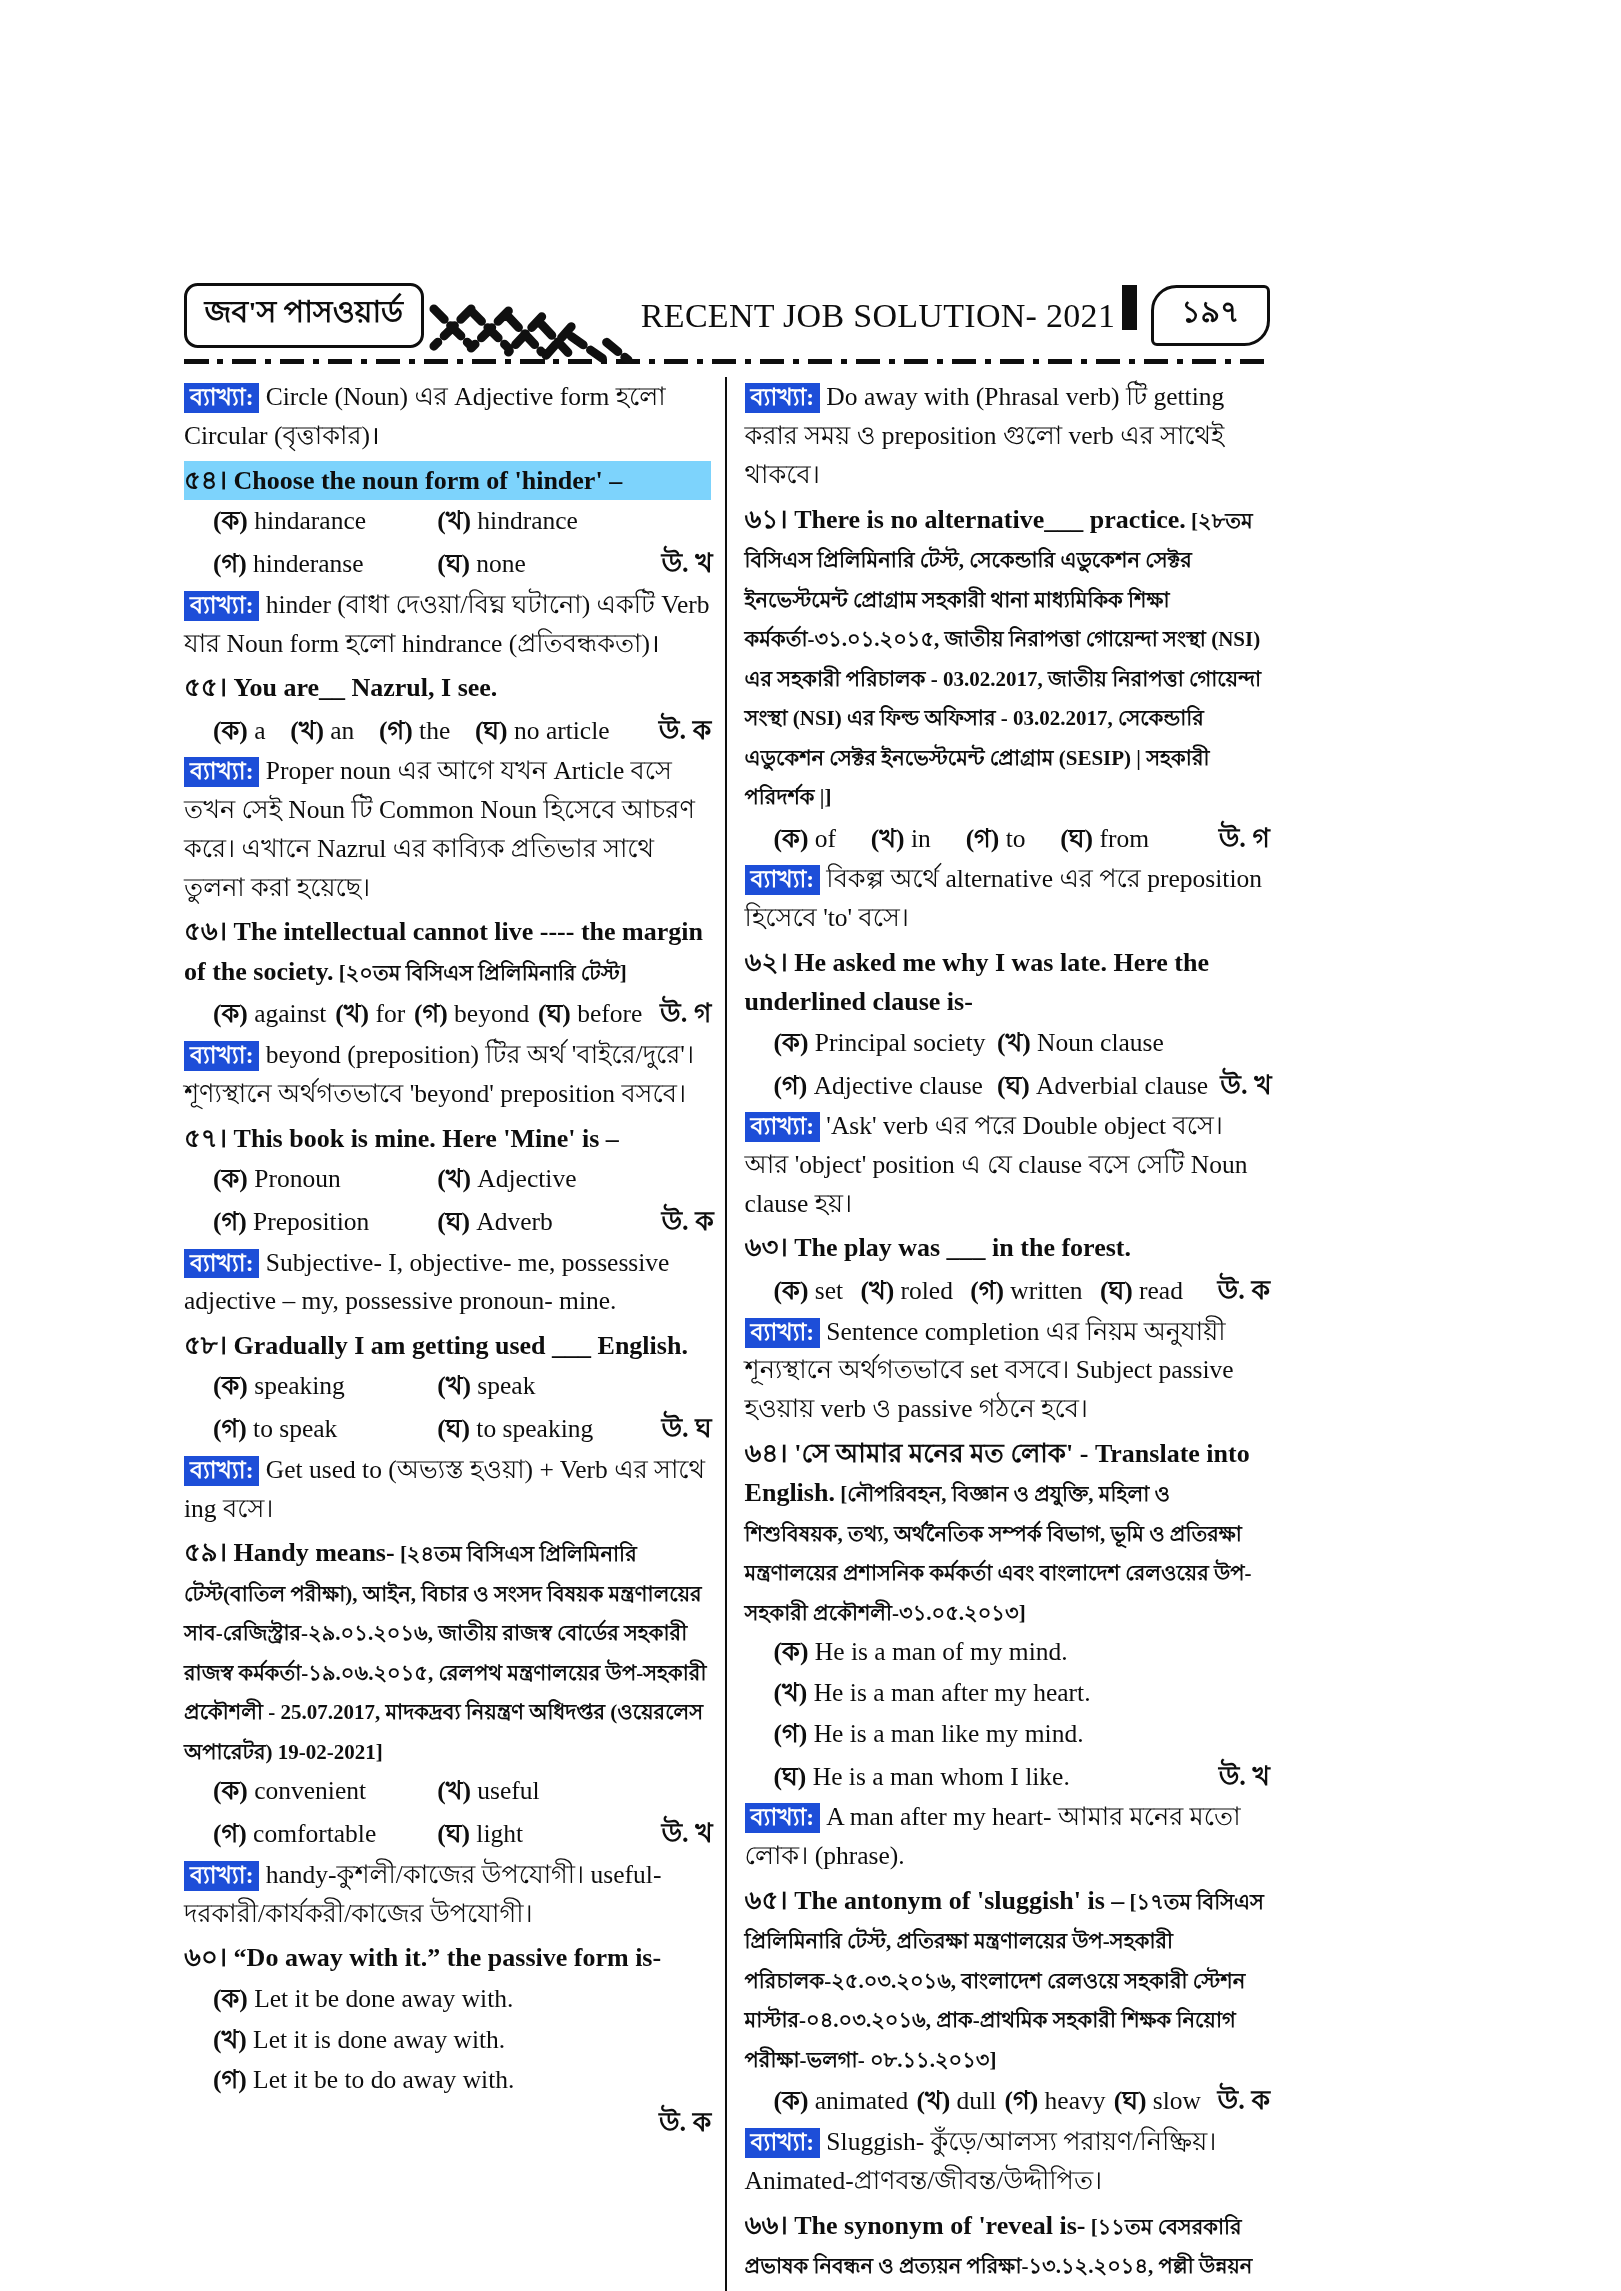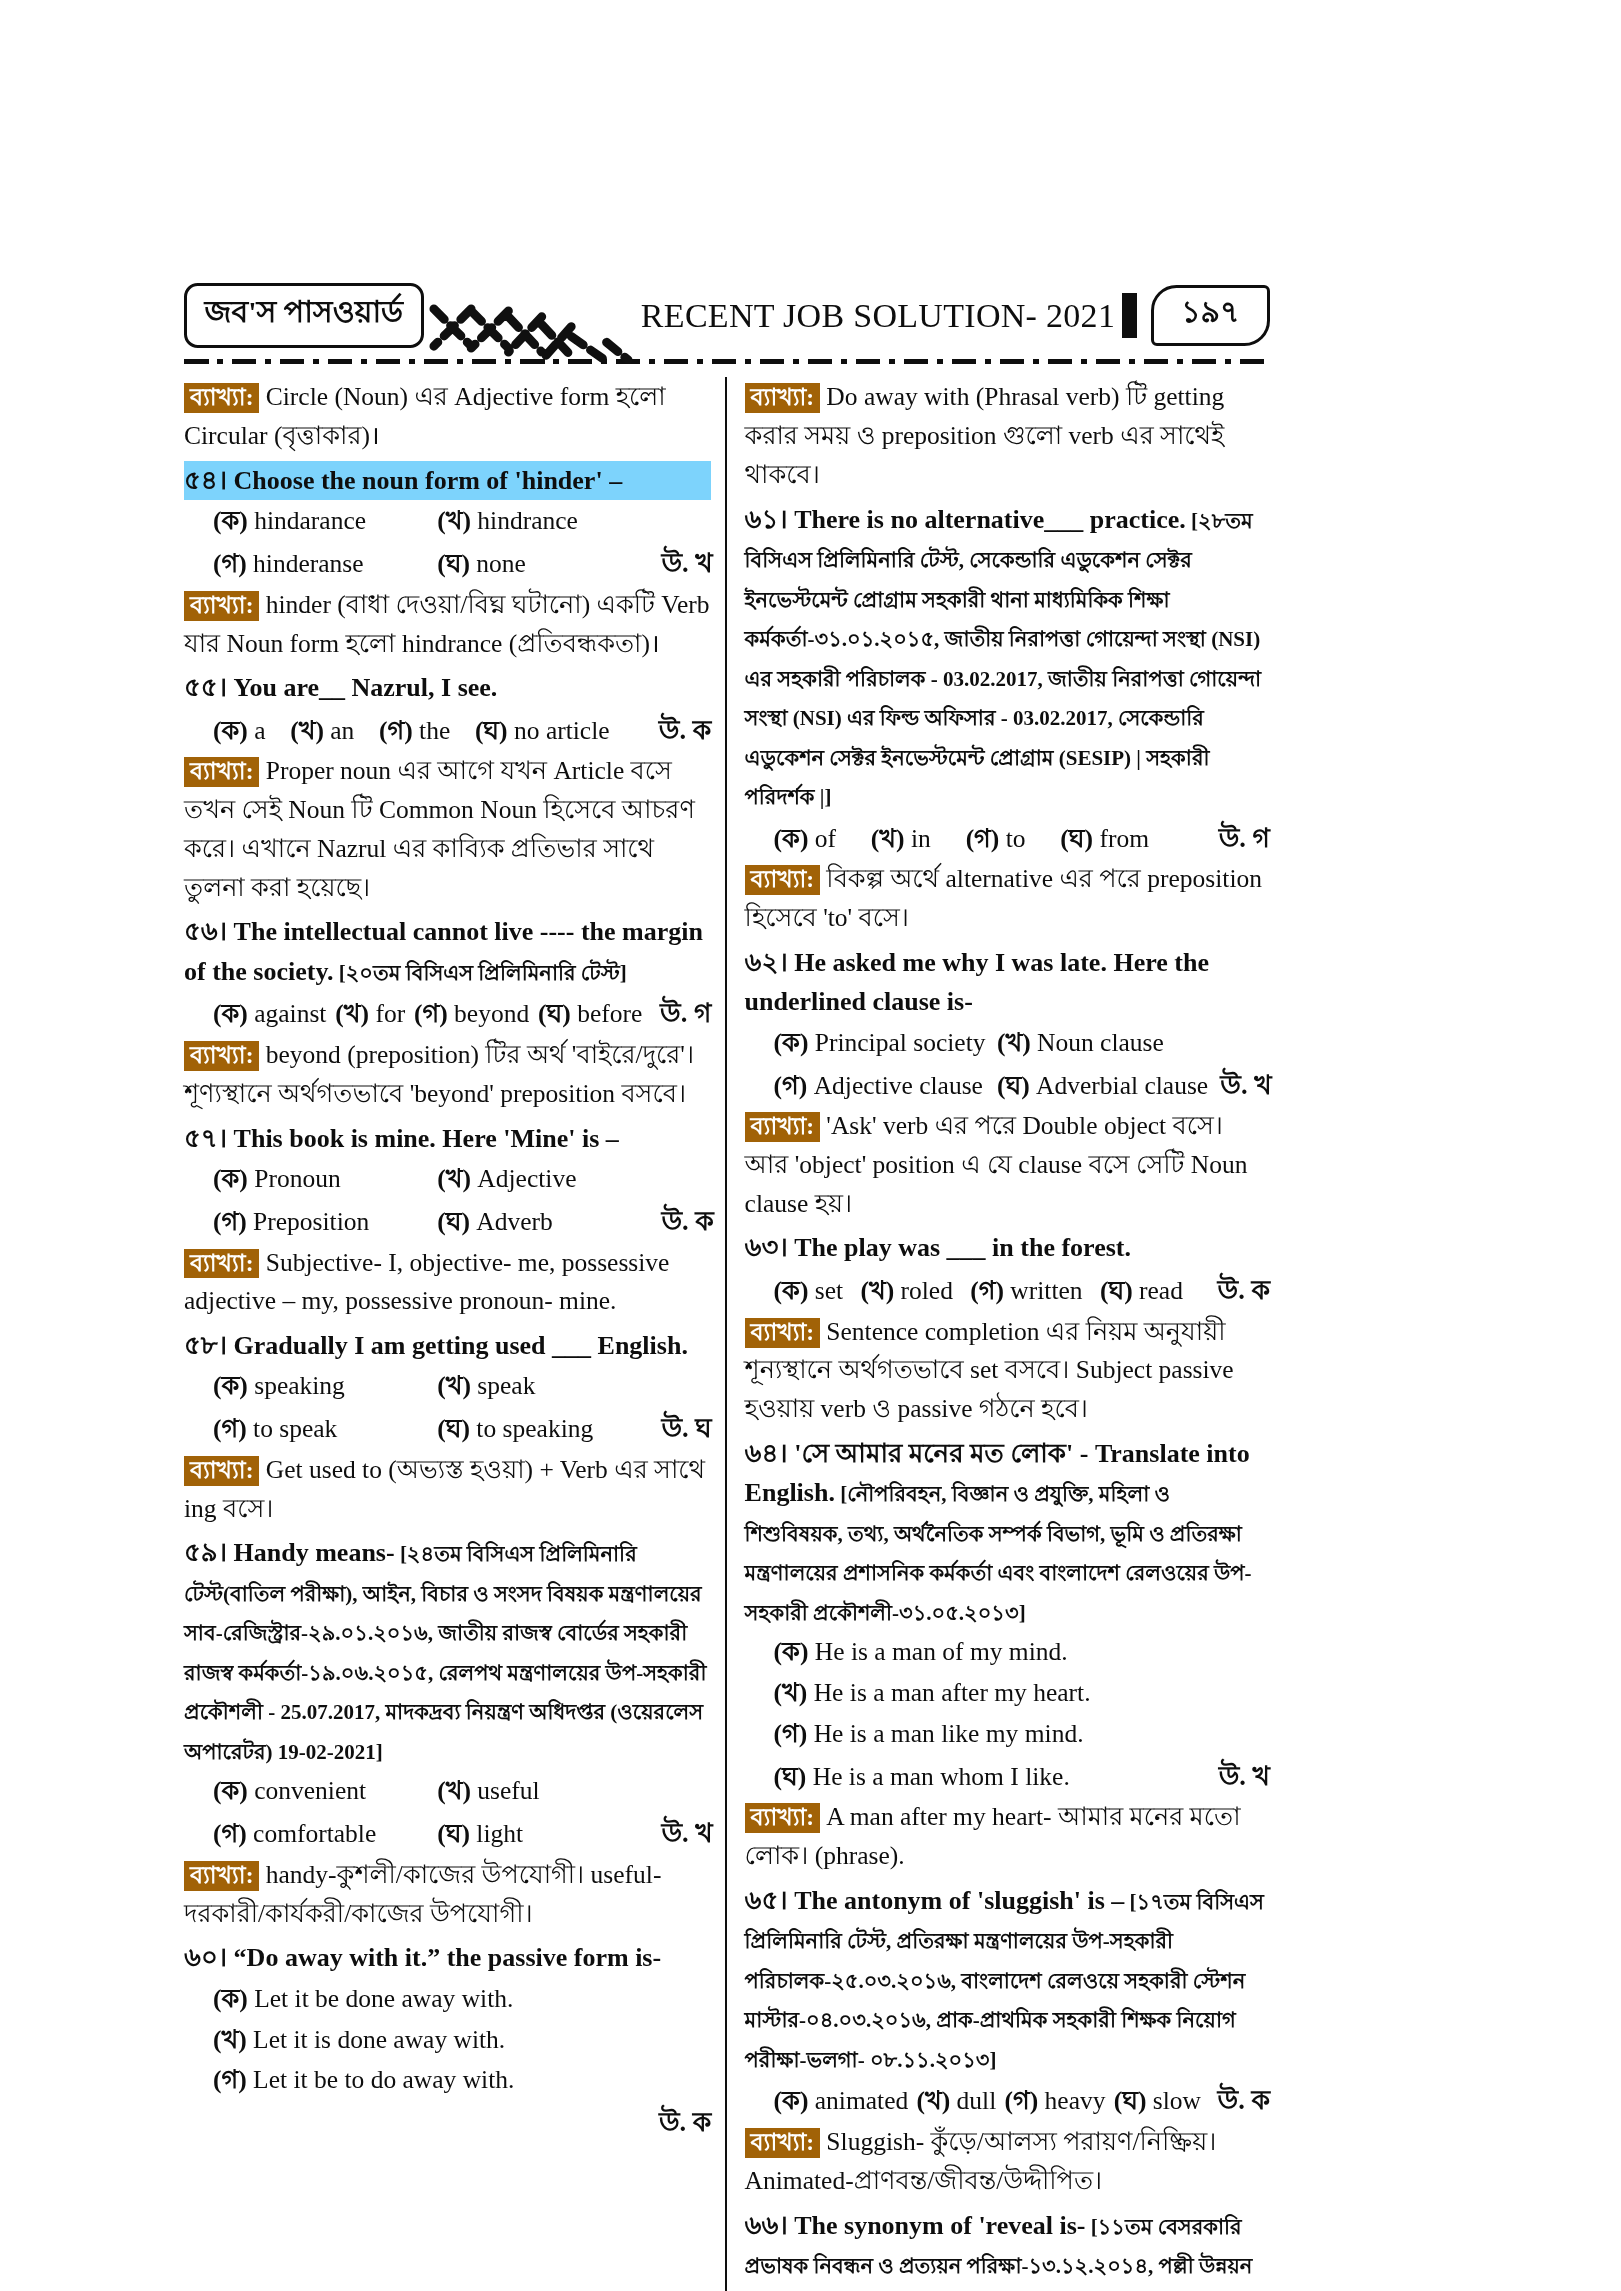--- a/index.html
+++ b/index.html
@@ -10,39 +10,39 @@
     font-family:"Liberation Serif","DejaVu Serif",serif;
   }
   
   .header{display:flex;align-items:center;height:67px;}
   .logo-badge{
     border:3.9px solid #0e0e0e;border-radius:13.7px;padding:2px 17.6px 5.9px;
     font-weight:700;font-size:30px;white-space:nowrap;flex:0 0 auto;
   }
   .scribble{flex:0 0 auto;margin:13.7px 0 -17.6px 3.9px;}
   .title{flex:1;text-align:center;font-weight:400;font-size:34px;letter-spacing:0.3px;}
-  .pageno-wrap{display:flex;align-items:center;flex:0 0 auto;}
+  .pageno-wrap{display:flex;align-items:flex-start;flex:0 0 auto;}
   .pageno-bar{width:14.7px;height:45px;background:#0e0e0e;margin-right:13.7px;}
   .pageno{
     border:3.9px solid #0e0e0e;border-radius:25.5px 5.9px 25.5px 5.9px;
     padding:0 27.4px 3.9px;font-weight:700;font-size:30px;
   }
   .dashdot{
     height:4.9px;margin-top:9.8px;
     background:repeating-linear-gradient(90deg,#0e0e0e 0 24.5px,transparent 24.5px 33px,#0e0e0e 33px 39px,transparent 39px 48px);
   }
   
   .columns{display:flex;margin-top:13.7px;}
   .col{width:50%;font-size:25.5px;line-height:1.52;box-sizing:border-box;}
   .col-left{padding-right:13.7px;border-right:2.9px solid #0e0e0e;}
   .col-right{padding-left:17.6px;}
   
   .explain{margin:1px 0 4.9px;}
   .explain-label{
-    background:#a16207;color:#fff;font-weight:700;
+    background:#1d4ed8;color:#fff;font-weight:700;
     padding:1px 5.9px 2.9px;font-size:23.5px;
   }
   
   .question{margin:3.9px 0 2px;}
   .q-head{font-weight:700;font-size:26px;}
   .q-head.hl{background:#7dd3fc;}
   .q-num{font-weight:700;}
   .q-source{font-weight:700;font-size:21px;line-height:1.5;}
   .opt-row{display:flex;align-items:baseline;padding-left:29px;margin:2px 0;}
   .cols2 .option{flex:0 0 45%;}

